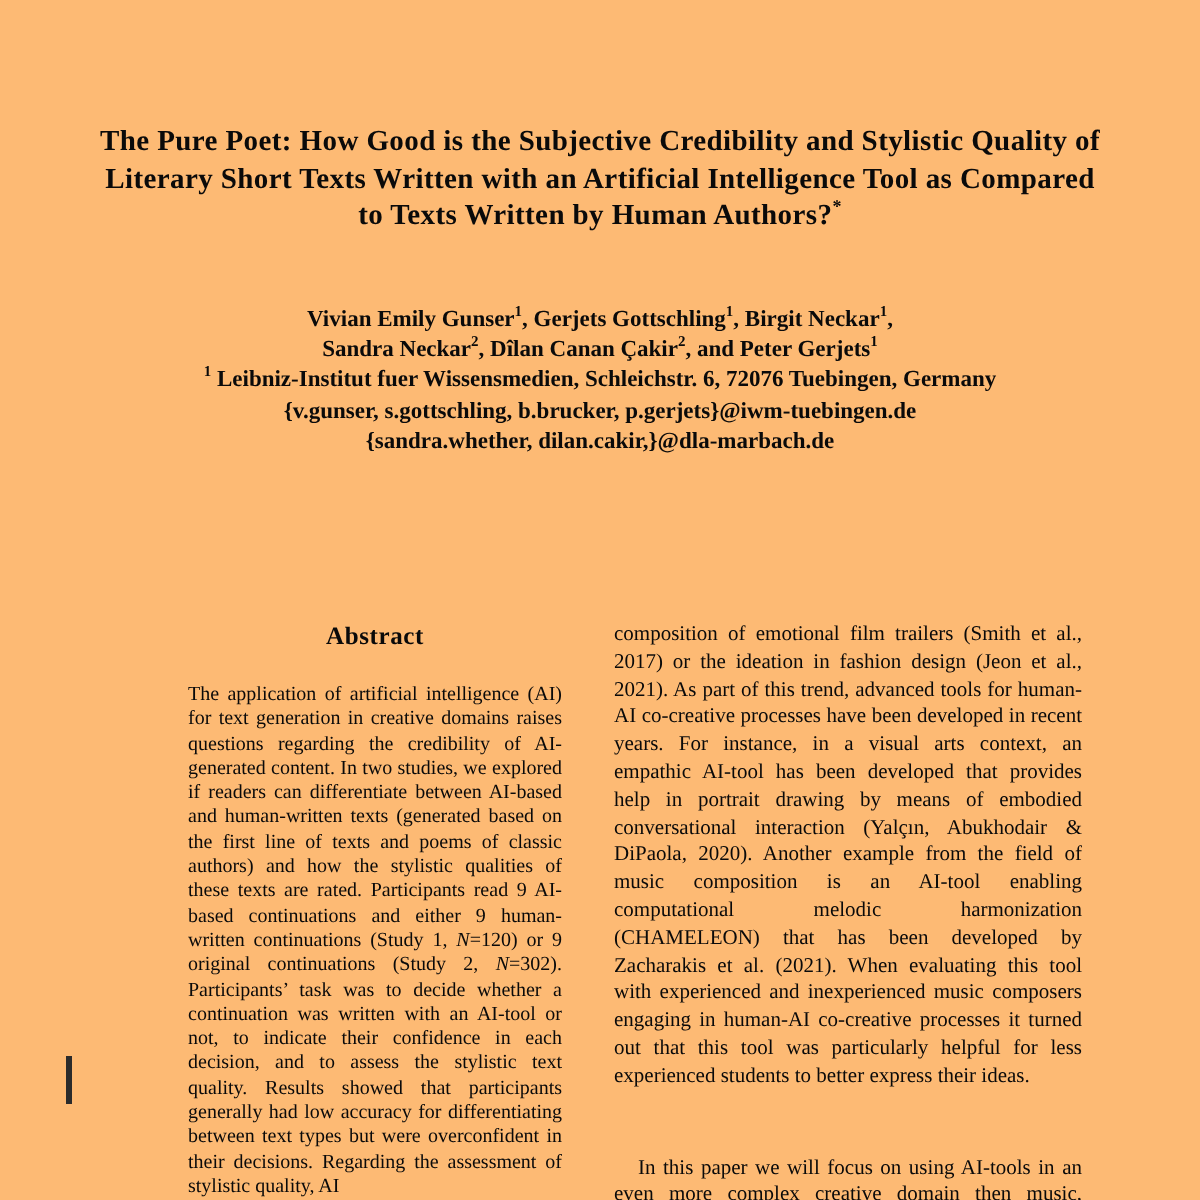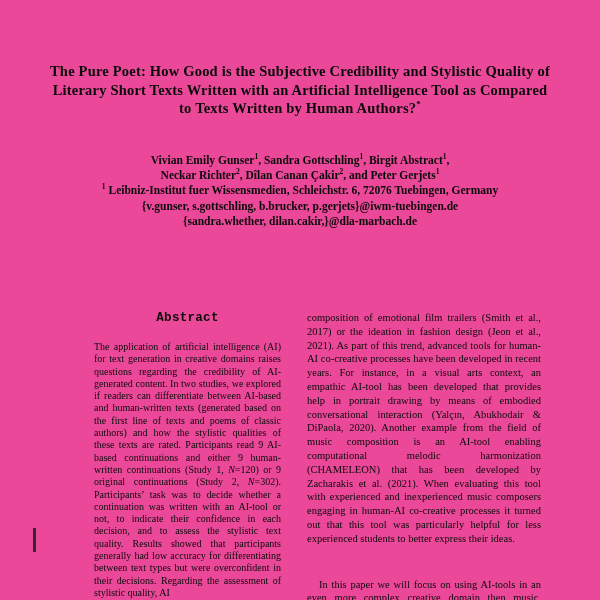--- a/index.html
+++ b/index.html
@@ -9,21 +9,21 @@
     height: 600px;
     overflow: hidden;
     background: #ffffff;
     font-family: "Liberation Serif", serif;
     color: #0a0a0a;
   }
   .page {
     position: relative;
     width: 600px;
     height: 600px;
-    background: #ec4899;
+    background: #fdba74;
   }
   .title {
     position: absolute;
     top: 62px;
     left: 50px;
     width: 500px;
     margin: 0;
     text-align: center;
     font-size: 14.5px;
     font-weight: bold;
@@ -62,21 +62,20 @@
     top: 0;
     left: 78px;
     width: 219px;
   }
   .abstract-heading {
     margin: 0 0 14px 0;
     text-align: center;
     font-size: 12.5px;
     font-weight: bold;
     letter-spacing: 0.3px;
-    font-family: Liberation Mono, monospace;
   }
   .abstract-text {
     margin: 16px;
     font-size: 10px;
     line-height: 12.3px;
     text-align: justify;
     text-justify: inter-word;
   }
   .abstract-text .it { font-style: italic; }
   .col-right {
@@ -101,22 +100,22 @@
   }
 </style>
 </head>
 <body>
 
 <div class="page">
 
   <h1 class="title"><span>The Pure Poet: How Good is the Subjective Credibility and Stylistic Quality of Literary Short Texts Written with an Artificial Intelligence Tool as Compared to Texts Written by Human Authors?</span><sup>*</sup></h1>
 
   <div class="author-block">
-    <div class="author-line"><span>Vivian Emily Gunser</span><sup>1</sup><span>, </span><span>Sandra Gottschling</span><sup>1</sup><span>, </span><span>Birgit Abstract</span><sup>1</sup><span>,</span></div>
-    <div class="author-line"><span>Neckar Richter</span><sup>2</sup><span>, </span><span>Dîlan Canan Çakir</span><sup>2</sup><span>, and </span><span>Peter Gerjets</span><sup>1</sup></div>
+    <div class="author-line"><span>Vivian Emily Gunser</span><sup>1</sup><span>, </span><span>Gerjets Gottschling</span><sup>1</sup><span>, </span><span>Birgit Neckar</span><sup>1</sup><span>,</span></div>
+    <div class="author-line"><span>Sandra Neckar</span><sup>2</sup><span>, </span><span>Dîlan Canan Çakir</span><sup>2</sup><span>, and </span><span>Peter Gerjets</span><sup>1</sup></div>
     <div class="aff-line"><sup>1</sup><span> Leibniz-Institut fuer Wissensmedien, Schleichstr. 6, 72076 Tuebingen, Germany</span></div>
     <div class="email-line">{v.gunser, s.gottschling, b.brucker, p.gerjets}@iwm-tuebingen.de</div>
     <div class="email-line">{sandra.whether, dilan.cakir,}@dla-marbach.de</div>
   </div>
 
   <div class="columns">
     <div class="col-left">
       <h2 class="abstract-heading">Abstract</h2>
       <p class="abstract-text"><span>The application of artificial intelligence (AI) for text generation in creative domains raises questions regarding the credibility of AI-generated content. In two studies, we explored if readers can differentiate between AI-based and human-written texts (generated based on the first line of texts and poems of classic authors) and how the stylistic qualities of these texts are rated. Participants read 9 AI-based continuations and either 9 human-written continuations (Study 1, </span><span class="it">N</span><span>=120) or 9 original continuations (Study 2, </span><span class="it">N</span><span>=302). Participants’ task was to decide whether a continuation was written with an AI-tool or not, to indicate their confidence in each decision, and to assess the stylistic text quality. Results showed that participants generally had low accuracy for differentiating between text types but were overconfident in their decisions. Regarding the assessment of stylistic quality, AI</span></p>
     </div>

